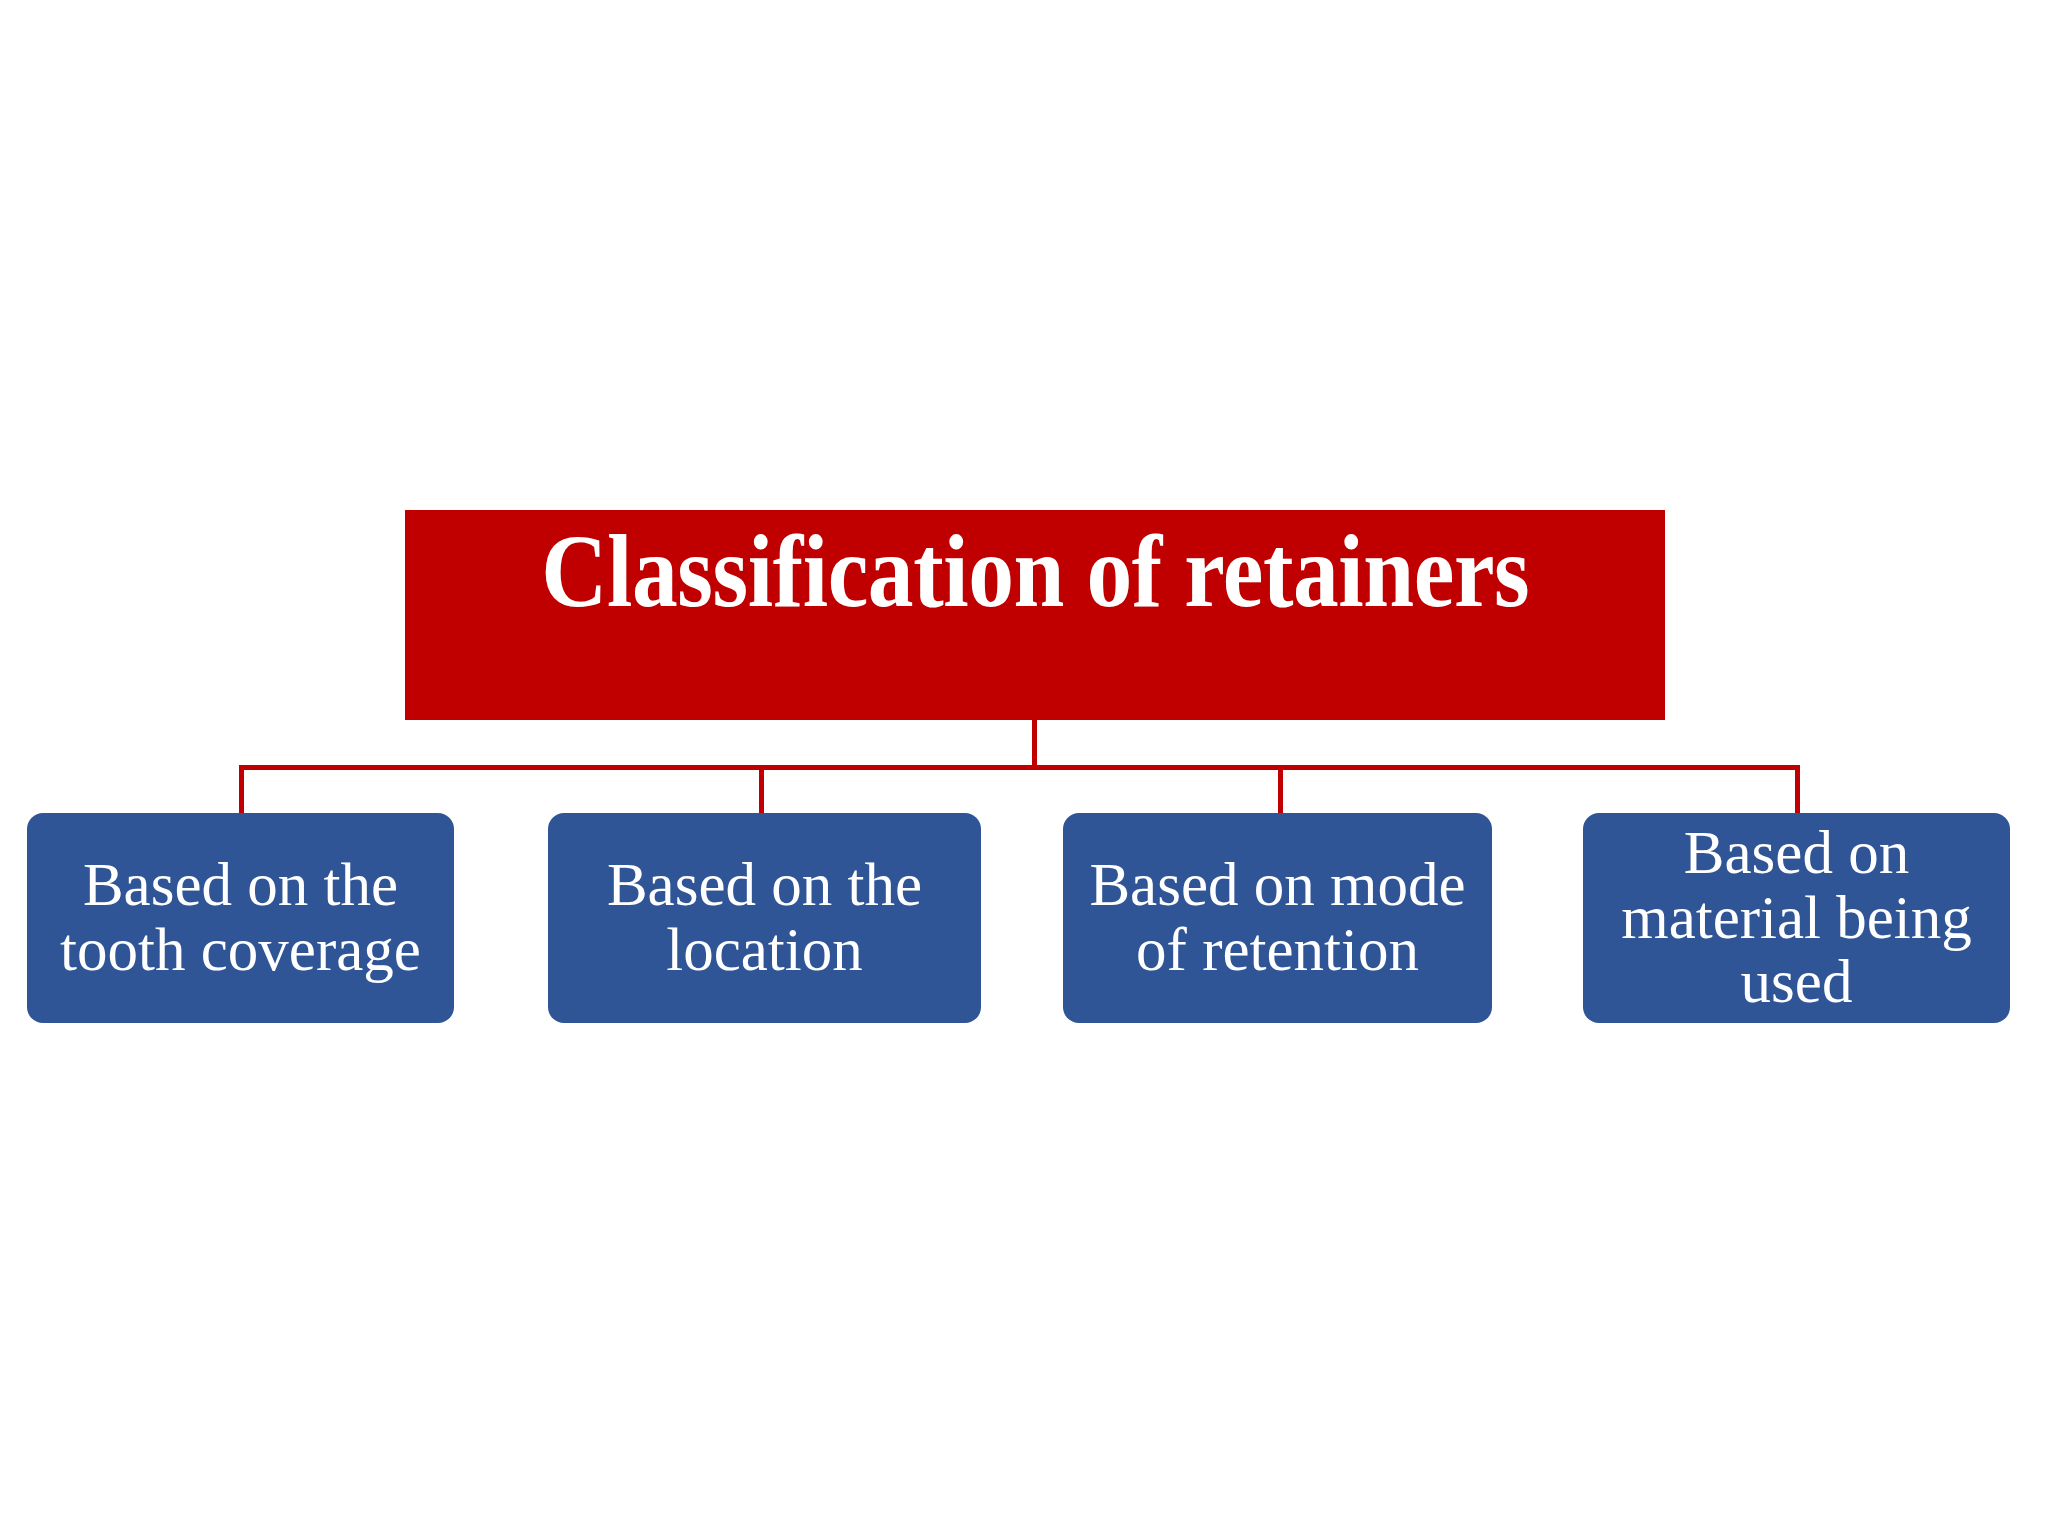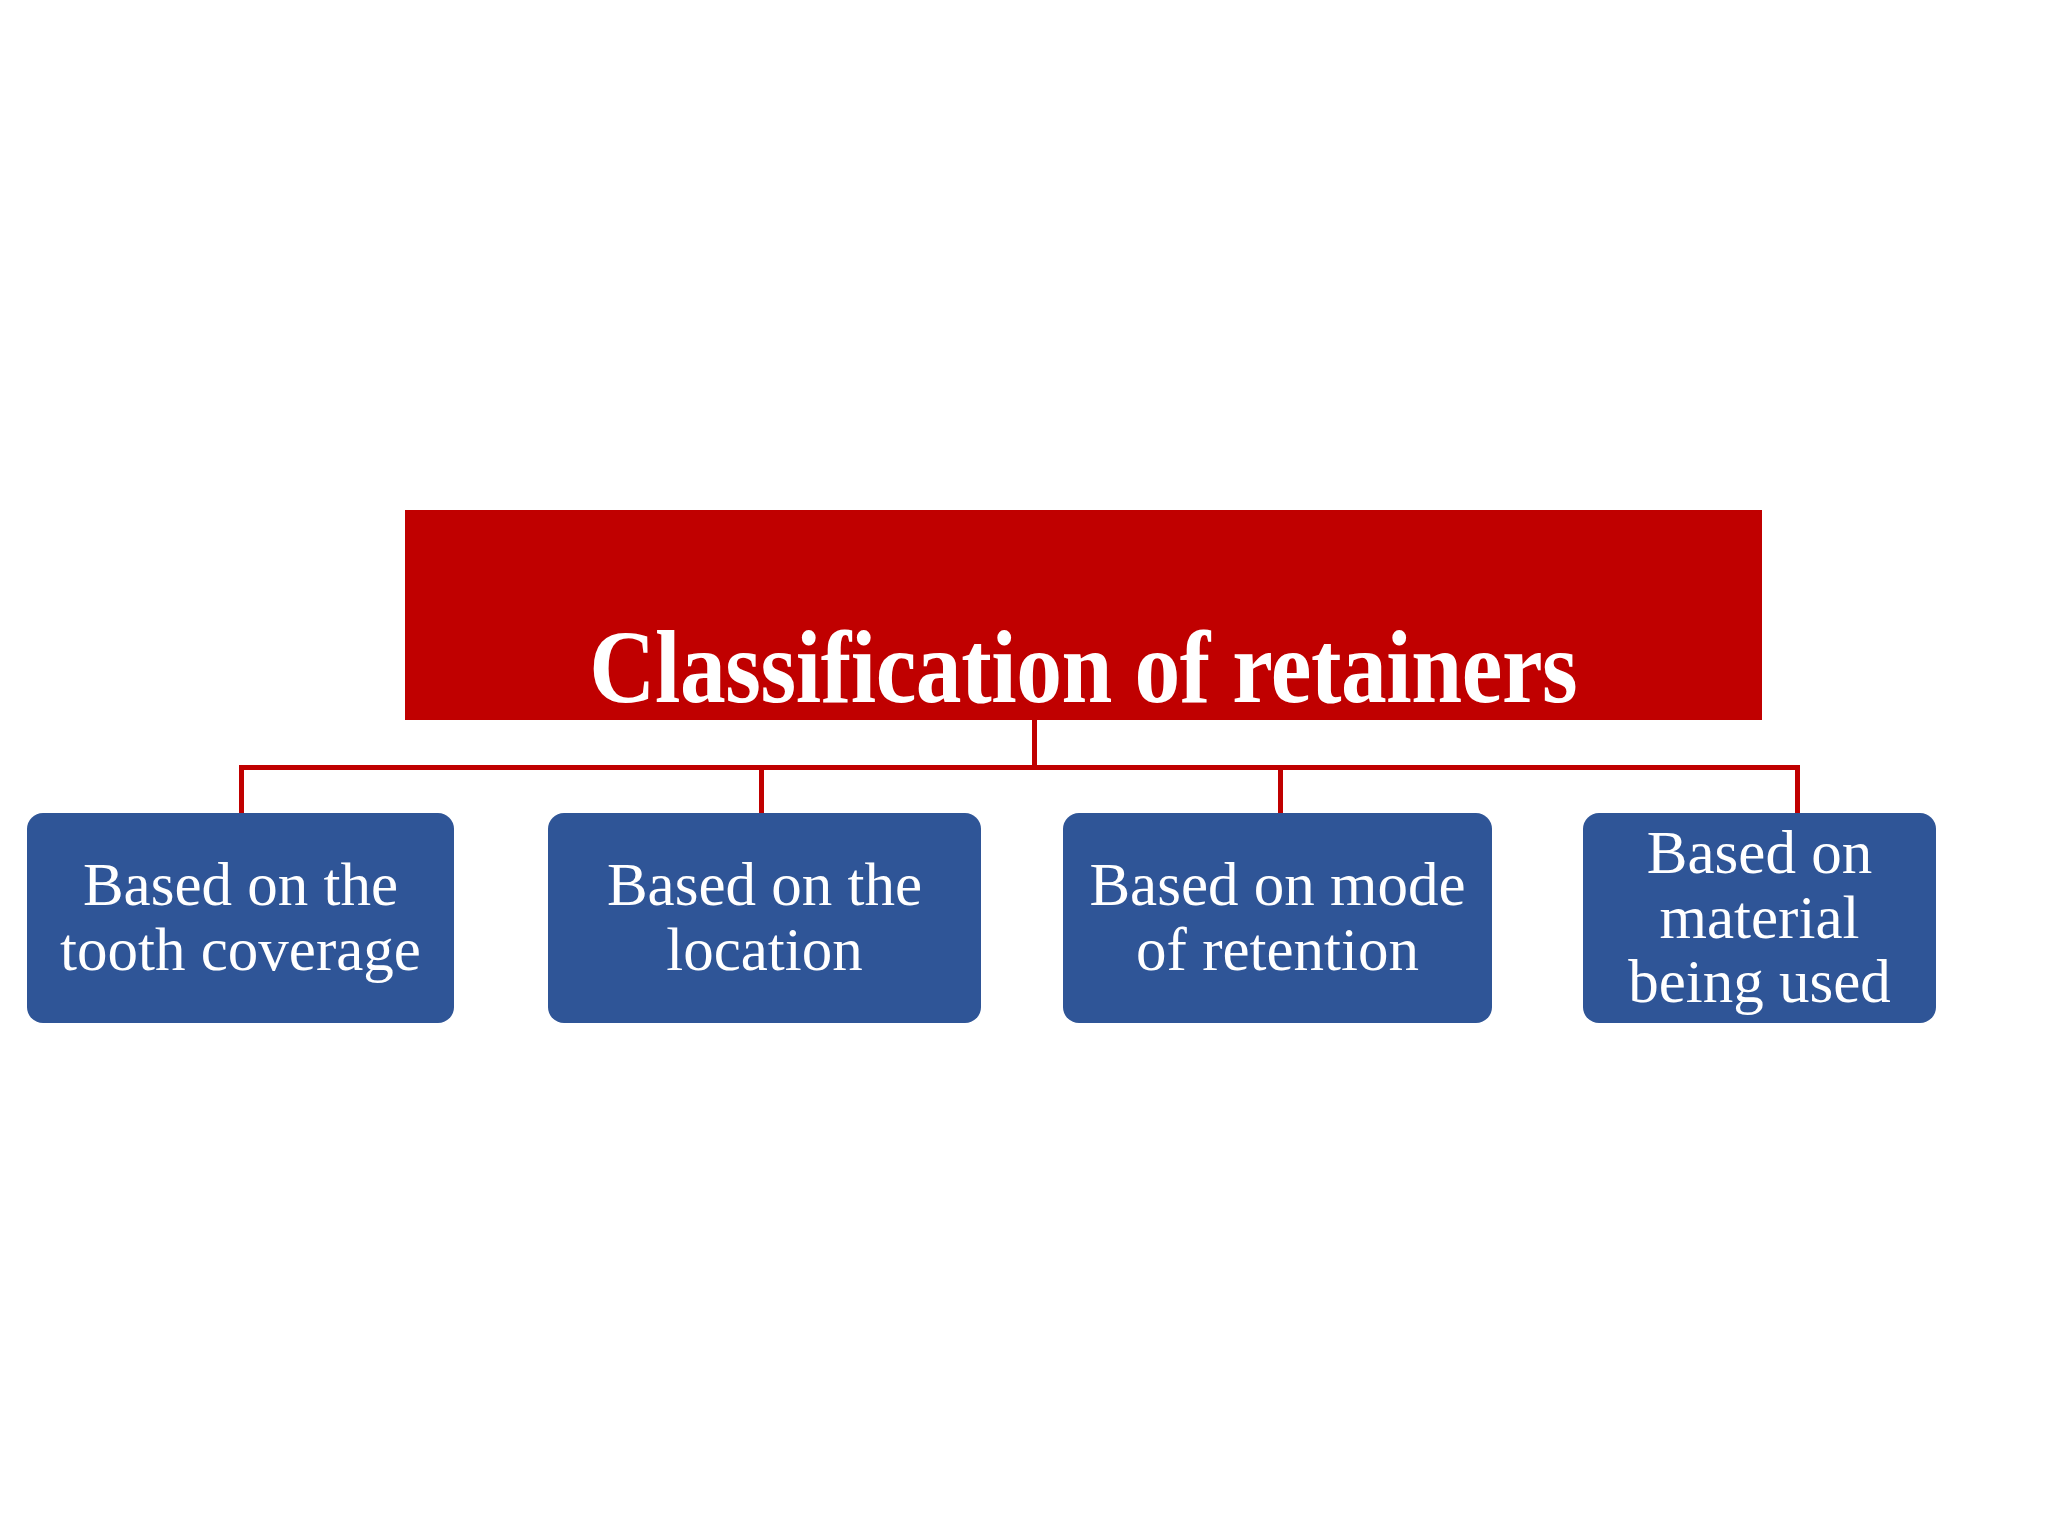--- a/index.html
+++ b/index.html
@@ -28,28 +28,28 @@
     background: #C00000;
   }
   .connector-v { width: 5px; }
   .connector-h { height: 5px; }
 
   
   .node-root {
     position: absolute;
     left: 405px;
     top: 510px;
-    width: 1357px;
+    width: 1260px;
     height: 210px;
     background: #C00000;
     display: flex;
-    align-items: flex-end;
+    align-items: flex-start;
     justify-content: center;
     box-sizing: border-box;
-    padding: 0 18px;
+    padding: 8px 18px;
   }
   .node-root .node-label {
     color: #ffffff;
     font-weight: bold;
     font-size: 104px;
     line-height: 1.02;
     letter-spacing: -0.5px;
     text-align: center;
     white-space: nowrap;
     transform: scaleX(0.88);
@@ -73,21 +73,21 @@
     color: #ffffff;
     font-weight: normal;
     font-size: 61px;
     line-height: 1.06;
     text-align: center;
   }
 
   .child-0 { left: 27px;   width: 427px; }
   .child-1 { left: 548px;  width: 433px; }
   .child-2 { left: 1063px; width: 429px; }
-  .child-3 { left: 1583px; width: 353px; }
+  .child-3 { left: 1583px; width: 427px; }
 </style>
 </head>
 <body>
 
 <div id="slide">
 
   <div class="node-root">
     <span class="node-label">Classification of retainers</span>
   </div>
 

